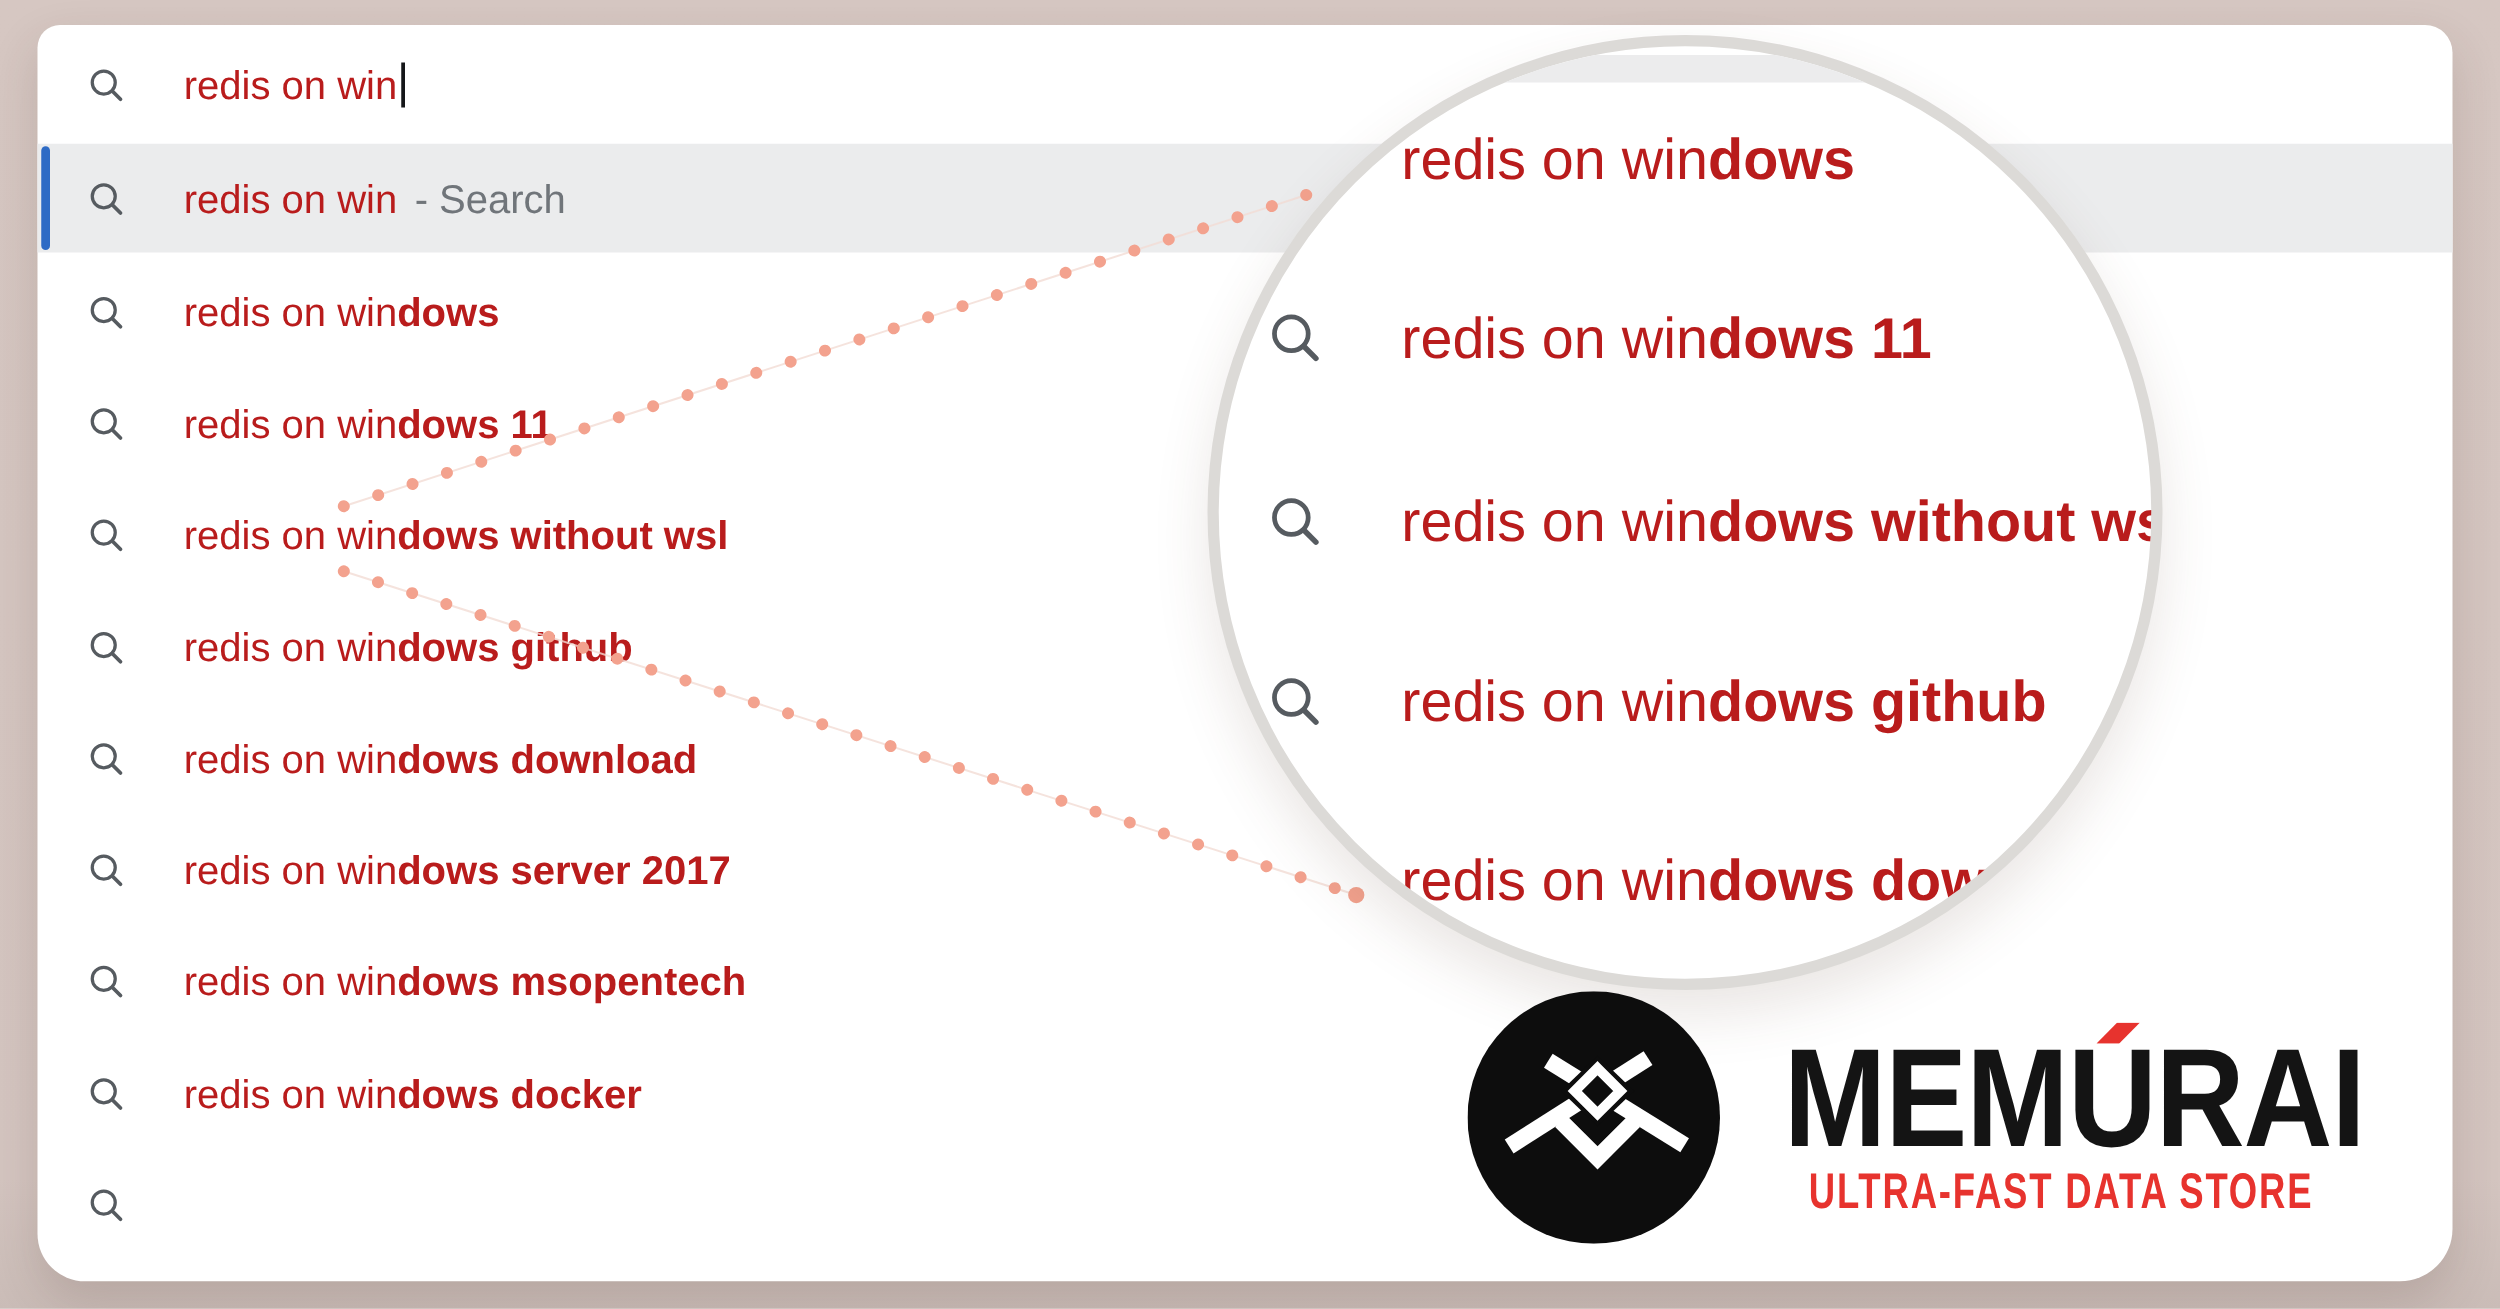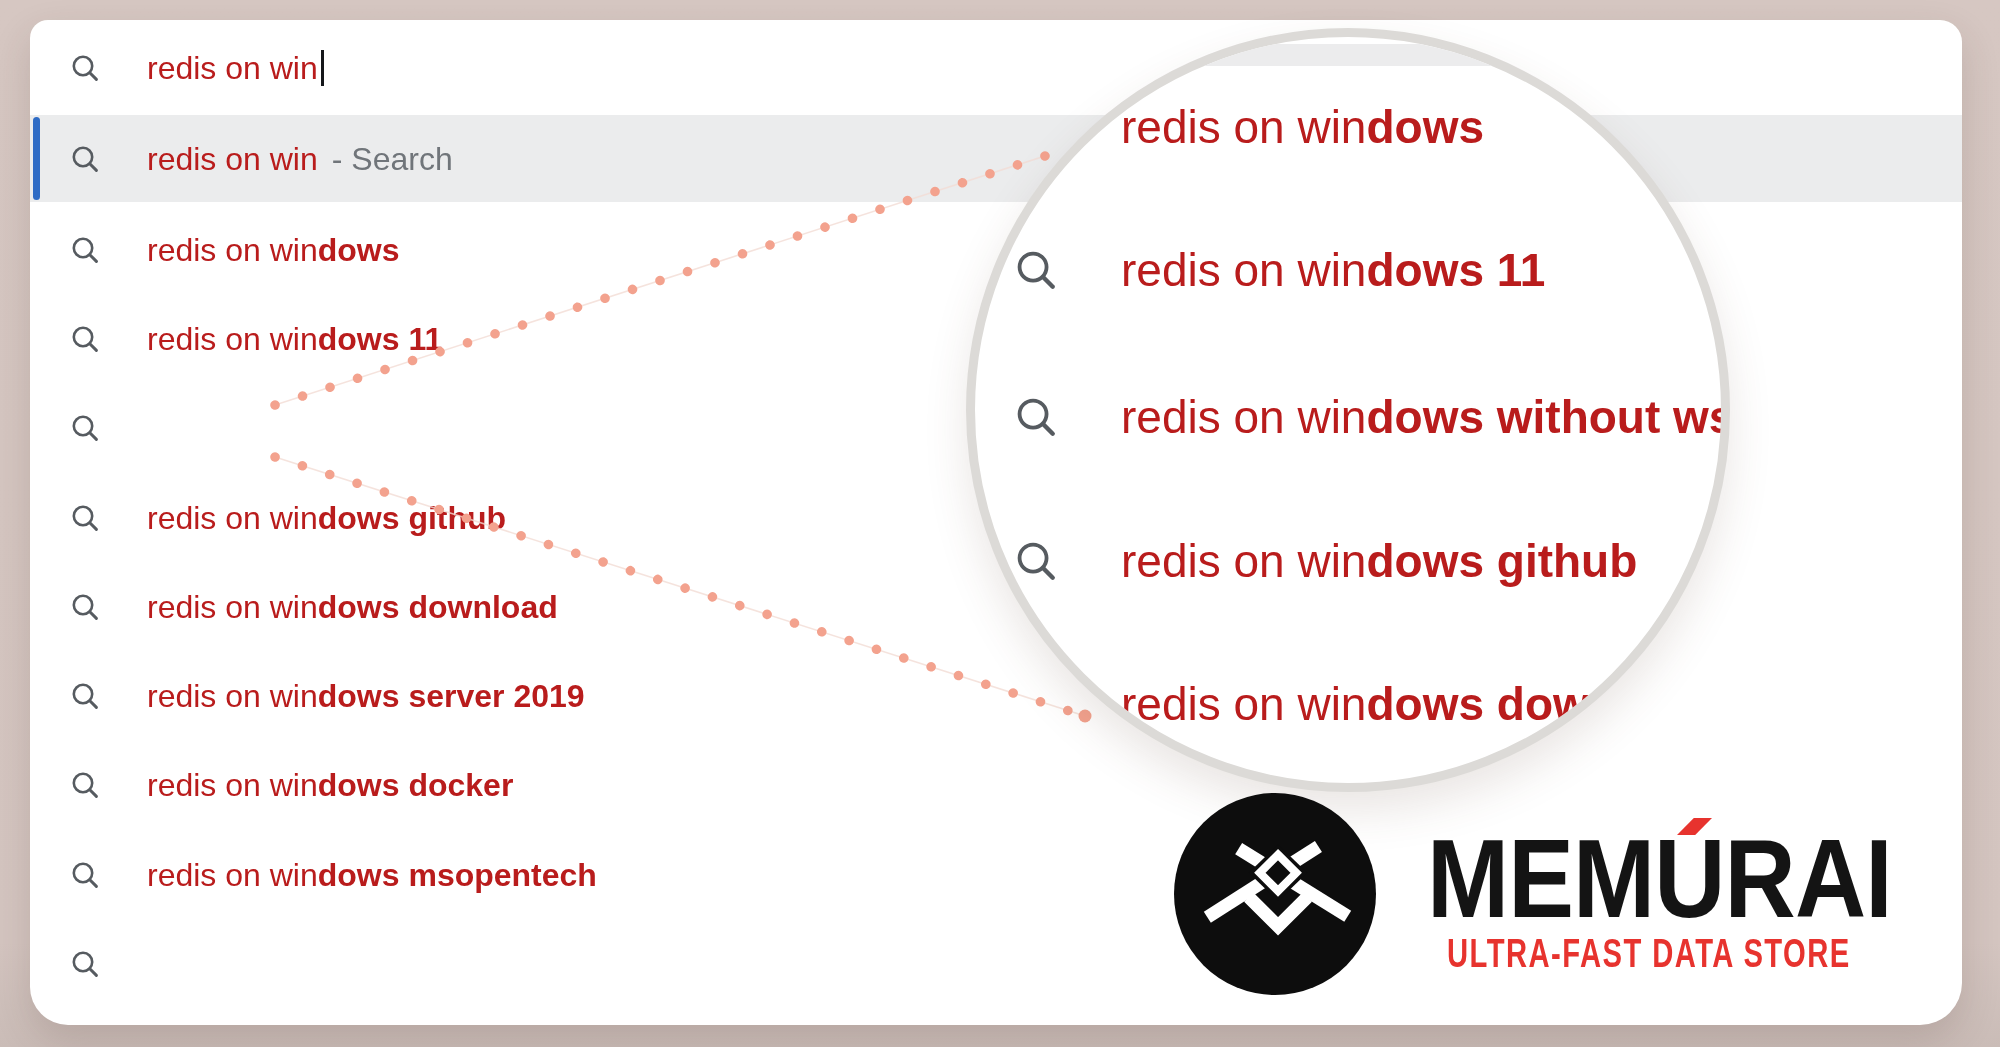--- a/index.html
+++ b/index.html
@@ -102,20 +102,21 @@
         </span>
       <span class="q"><span>redis on win</span><span style="font-weight: 700;">dows 11</span></span>
     </div>
     <div class="frow sg-row">
       <span class="sicon">
           <svg viewBox="0 0 30 30">
             <circle cx="13" cy="13" r="9.2" fill="none" stroke="currentColor" stroke-width="2.6"></circle>
             <line x1="19.8" y1="19.8" x2="26.4" y2="26.4" stroke="currentColor" stroke-width="3" stroke-linecap="round"></line>
           </svg>
         </span>
+      <span class="q"><span>redis on win</span><span style="font-weight: 700;">dows without wsl</span></span>
     </div>
     <div class="frow sg-row">
       <span class="sicon">
           <svg viewBox="0 0 30 30">
             <circle cx="13" cy="13" r="9.2" fill="none" stroke="currentColor" stroke-width="2.6"></circle>
             <line x1="19.8" y1="19.8" x2="26.4" y2="26.4" stroke="currentColor" stroke-width="3" stroke-linecap="round"></line>
           </svg>
         </span>
       <span class="q"><span>redis on win</span><span style="font-weight: 700;">dows github</span></span>
     </div>
@@ -128,39 +129,39 @@
         </span>
       <span class="q"><span>redis on win</span><span style="font-weight: 700;">dows download</span></span>
     </div>
     <div class="frow sg-row">
       <span class="sicon">
           <svg viewBox="0 0 30 30">
             <circle cx="13" cy="13" r="9.2" fill="none" stroke="currentColor" stroke-width="2.6"></circle>
             <line x1="19.8" y1="19.8" x2="26.4" y2="26.4" stroke="currentColor" stroke-width="3" stroke-linecap="round"></line>
           </svg>
         </span>
-      <span class="q"><span>redis on win</span><span style="font-weight: 700;">dows server 2019</span></span>
+      <span class="q"><span>redis on win</span><span style="font-weight: 700;">dows server 2017</span></span>
+    </div>
+    <div class="frow sg-row">
+      <span class="sicon">
+          <svg viewBox="0 0 30 30">
+            <circle cx="13" cy="13" r="9.2" fill="none" stroke="currentColor" stroke-width="2.6"></circle>
+            <line x1="19.8" y1="19.8" x2="26.4" y2="26.4" stroke="currentColor" stroke-width="3" stroke-linecap="round"></line>
+          </svg>
+        </span>
+      <span class="q"><span>redis on win</span><span style="font-weight: 700;">dows msopentech</span></span>
     </div>
     <div class="frow sg-row">
       <span class="sicon">
           <svg viewBox="0 0 30 30">
             <circle cx="13" cy="13" r="9.2" fill="none" stroke="currentColor" stroke-width="2.6"></circle>
             <line x1="19.8" y1="19.8" x2="26.4" y2="26.4" stroke="currentColor" stroke-width="3" stroke-linecap="round"></line>
           </svg>
         </span>
       <span class="q"><span>redis on win</span><span style="font-weight: 700;">dows docker</span></span>
-    </div>
-    <div class="frow sg-row">
-      <span class="sicon">
-          <svg viewBox="0 0 30 30">
-            <circle cx="13" cy="13" r="9.2" fill="none" stroke="currentColor" stroke-width="2.6"></circle>
-            <line x1="19.8" y1="19.8" x2="26.4" y2="26.4" stroke="currentColor" stroke-width="3" stroke-linecap="round"></line>
-          </svg>
-        </span>
-      <span class="q"><span>redis on win</span><span style="font-weight: 700;">dows msopentech</span></span>
     </div>
     <div class="frow sg-row">
       <span class="sicon">
           <svg viewBox="0 0 30 30">
             <circle cx="13" cy="13" r="9.2" fill="none" stroke="currentColor" stroke-width="2.6"></circle>
             <line x1="19.8" y1="19.8" x2="26.4" y2="26.4" stroke="currentColor" stroke-width="3" stroke-linecap="round"></line>
           </svg>
         </span>
     </div>
   </div>

